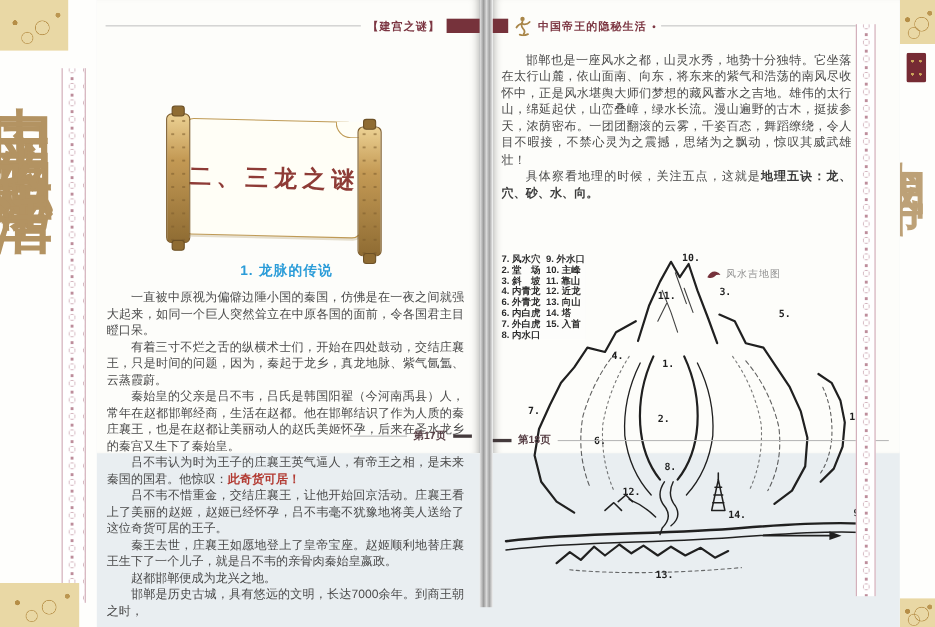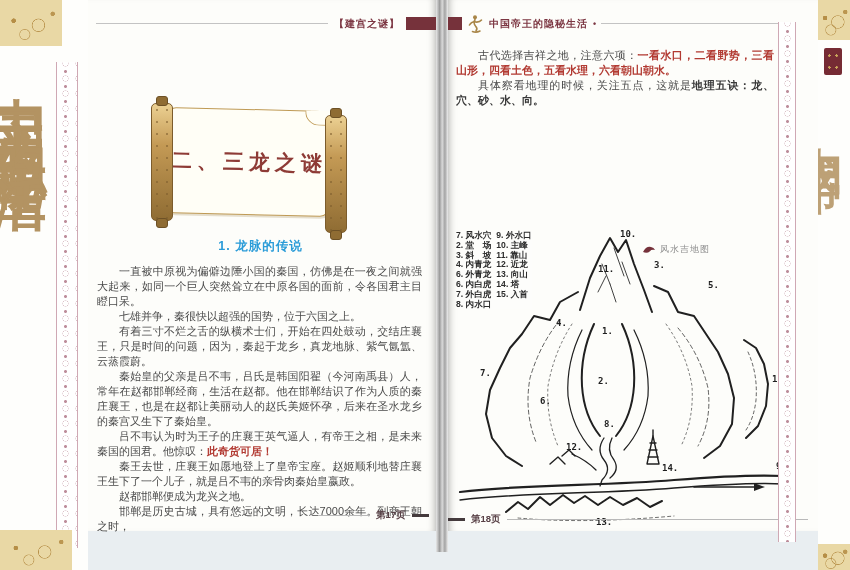--- a/index.html
+++ b/index.html
@@ -35,21 +35,21 @@
     background-image:radial-gradient(circle 2px at 30% 28%, #caa65a 60%, rgba(0,0,0,0) 70%),
       radial-gradient(circle 2px at 70% 28%, #caa65a 60%, rgba(0,0,0,0) 70%),
       radial-gradient(circle 2px at 30% 72%, #caa65a 60%, rgba(0,0,0,0) 70%),
       radial-gradient(circle 2px at 70% 72%, #caa65a 60%, rgba(0,0,0,0) 70%);}
 
   
   .gutter{position:absolute;left:436px;top:0;width:12px;height:552px;
     background:linear-gradient(90deg,#e8e8e8,#9b9b9b 30%,#d9d9d9 52%,#a3a3a3 74%,#ededed);}
 
   
-  .page{position:absolute;top:0;height:531px;background:#fdfdfa;}
+  .page{position:absolute;top:0;height:412px;background:#fdfdfa;}
   .page-left{left:88px;width:348px;box-shadow:inset -7px 0 9px -7px rgba(0,0,0,.38);}
   .page-right{left:448px;width:370px;box-shadow:inset 7px 0 9px -7px rgba(0,0,0,.38);}
 
   
   .hdr{position:absolute;top:16px;display:flex;align-items:center;gap:6px;height:15px;}
   .hdr-l{left:8px;right:0;}
   .hdr-r{left:0;right:28px;gap:5px;}
   .hdr-line{height:1px;background:#c3c3c3;flex:1;}
   .hdr-title{font-size:10px;font-weight:bold;color:#7c3642;letter-spacing:1px;white-space:nowrap;}
   .red-block{background:#76323b;height:13px;}
@@ -144,24 +144,24 @@
         <div class="scroll-curl"></div>
         <span class="banner-title">二、三龙之谜</span>
       </div>
       <div class="roller roller-l"></div>
       <div class="roller roller-r"></div>
     </div>
 
     <div class="body-l bodytext">
       <div class="sec-heading">1. 龙脉的传说</div>
       <p>一直被中原视为偏僻边陲小国的秦国，仿佛是在一夜之间就强大起来，如同一个巨人突然耸立在中原各国的面前，令各国君主目瞪口呆。</p>
-      <p>七雄并争，秦很快以超强的国势，位于六国之上。</p>
       <p>有着三寸不烂之舌的纵横术士们，开始在四处鼓动，交结庄襄王，只是时间的问题，因为，秦起于龙乡，真龙地脉、紫气氤氲、云蒸霞蔚。</p>
       <p>秦始皇的父亲是吕不韦，吕氏是韩国阳翟（今河南禹县）人，常年在赵都邯郸经商，生活在赵都。他在邯郸结识了作为人质的秦庄襄王，也是在赵都让美丽动人的赵氏美姬怀孕，后来在圣水龙乡的秦宫又生下了秦始皇。</p>
       <p><span>吕不韦认为时为王子的庄襄王英气逼人，有帝王之相，是未来秦国的国君。他惊叹：</span><span class="em-red">此奇货可居！</span></p>
+      <p>吕不韦不惜重金，交结庄襄王，让他开始回京活动。庄襄王看上了美丽的赵姬，赵姬已经怀孕，吕不韦毫不犹豫地将美人送给了这位奇货可居的王子。</p>
       <p>秦王去世，庄襄王如愿地登上了皇帝宝座。赵姬顺利地替庄襄王生下了一个儿子，就是吕不韦的亲骨肉秦始皇嬴政。</p>
       <p>赵都邯郸便成为龙兴之地。</p>
       <p>邯郸是历史古城，具有悠远的文明，长达7000余年。到商王朝之时，</p>
     </div>
 
     <div class="foot foot-l">
       <div class="foot-thin fixed"></div>
       <span class="foot-text">第17页</span>
       <div class="foot-dash"></div>
     </div>
@@ -181,21 +181,21 @@
         </g>
       </svg>
       <span class="hdr-title">中国帝王的隐秘生活</span>
       <span class="hdr-bullet">•</span>
       <div class="hdr-line"></div>
     </div>
 
     <div class="pink-right pinkdots"></div>
 
     <div class="body-r bodytext">
-      <p><span>古代选择吉祥之地，注意六项：</span><span class="em-red">一看水口，二看野势，三看山形，四看土色，五看水理，六看朝山朝水。</span></p>
+      <p>邯郸也是一座风水之都，山灵水秀，地势十分独特。它坐落在太行山麓，依山面南、向东，将东来的紫气和浩荡的南风尽收怀中，正是风水堪舆大师们梦想的藏风蓄水之吉地。雄伟的太行山，绵延起伏，山峦叠嶂，绿水长流。漫山遍野的古木，挺拔参天，浓荫密布。一团团翻滚的云雾，千姿百态，舞蹈缭绕，令人目不暇接，不禁心灵为之震撼，思绪为之飘动，惊叹其威武雄壮！</p>
       <p><span>具体察看地理的时候，关注五点，这就是</span><span class="em-dark">地理五诀：龙、穴、砂、水、向。</span></p>
     </div>
 
     <div class="diagram">
       <svg id="mountain-svg" class="mountain" width="356" height="300" viewBox="0 0 356 300">
         <g stroke="#202020" fill="none" stroke-width="2" stroke-linecap="round" stroke-linejoin="round">
 
           <path d="M126,82 L136,50 146,28 156,10 164,24 172,12 180,36 190,62 198,84"></path>
           <path stroke-width="1" opacity=".85" d="M148,36 l8,20 M160,20 l10,28 M152,48 l-8,16 M168,34 l8,22 M156,56 l6,18"></path>
 

